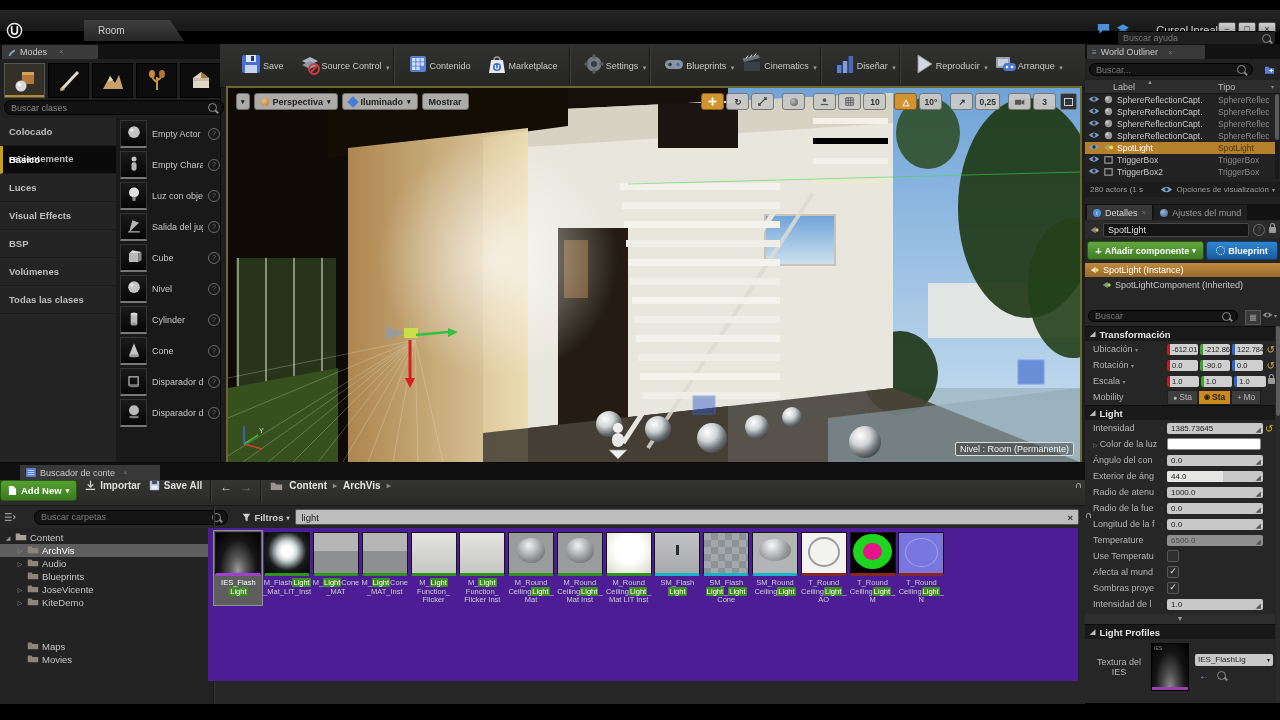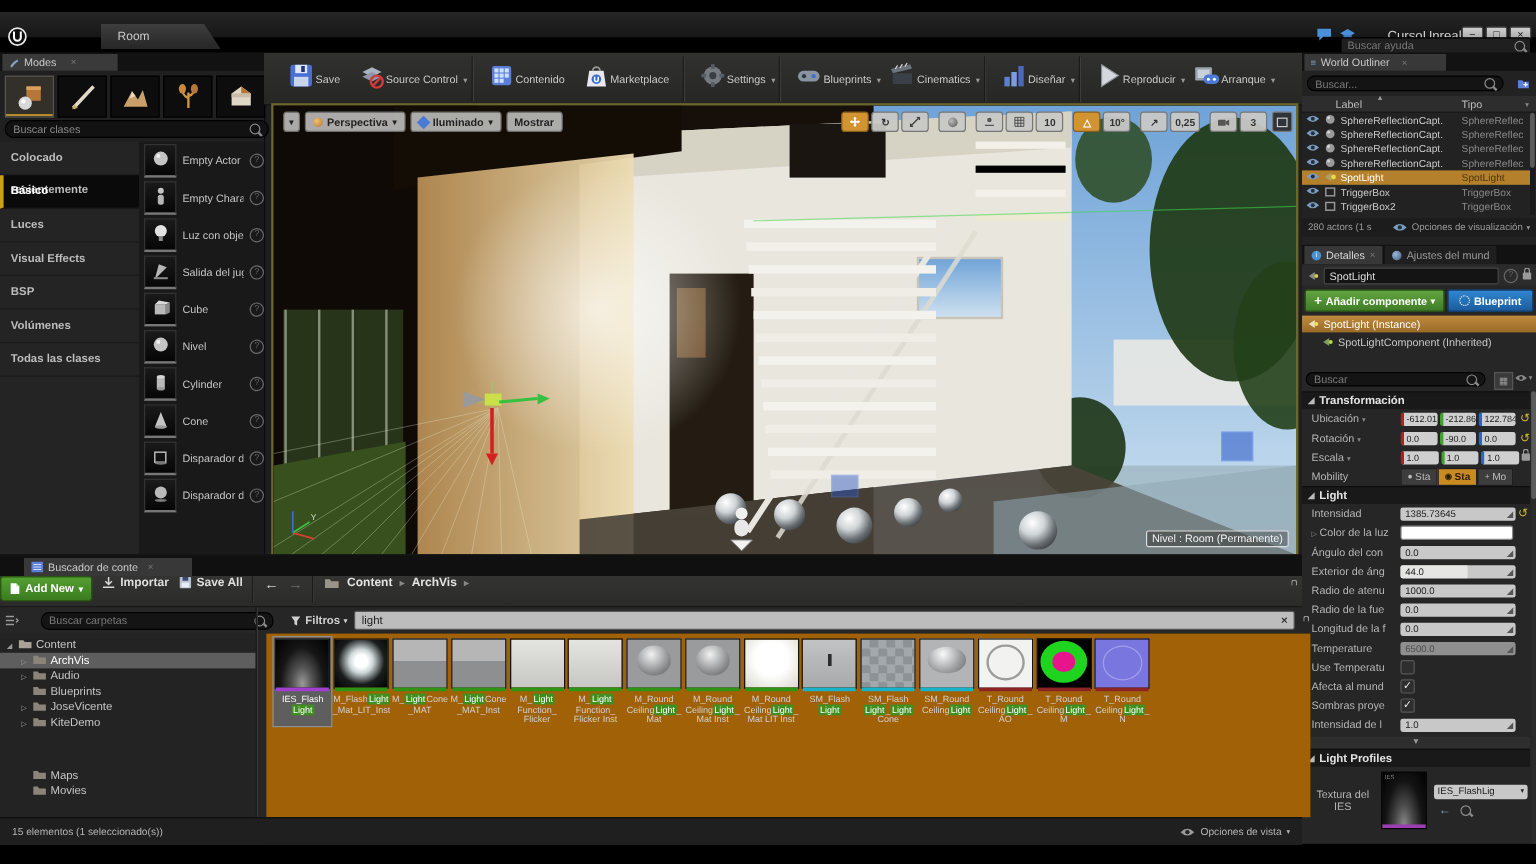--- a/index.html
+++ b/index.html
@@ -150,21 +150,21 @@
   #folder-search{margin-left:18px;width:182px;height:13px;background:#141414;border:1px solid #000;border-radius:7px;
                  font-size:9px;color:#7a7a7a;display:flex;align-items:center;justify-content:space-between;padding:0 6px;}
   #filters{display:flex;align-items:center;gap:3px;font-size:9.5px;font-weight:bold;color:#d0d0d0;margin-left:14px;}
   #cb-search{margin-left:6px;width:778px;height:14px;background:#bdbdbd;border:1px solid #555;border-radius:2px;color:#1e1e1e;
              font-size:9.5px;display:flex;align-items:center;justify-content:space-between;padding:0 5px;}
   #cb-vdiv{left:213px;top:43px;width:1px;height:198px;background:#161616;border-right:1px solid #383838;}
   #folders{left:0;top:65px;width:213px;height:176px;background:#232323;overflow:hidden;padding-top:3px;box-sizing:border-box;}
   .frow{height:13px;display:flex;align-items:center;gap:3px;font-size:9.5px;color:#c6c6c6;white-space:nowrap;}
   .frow.sel{background:#5e5e5e;color:#fff;}
   .farrow{width:8px;font-size:6px;color:#999;text-align:center;flex:none;}
-  #assets{left:222px;top:65px;width:870px;height:153px;background:#a16207;display:flex;flex-wrap:wrap;align-content:flex-start;
+  #assets{left:208px;top:65px;width:870px;height:153px;background:#4c1d95;display:flex;flex-wrap:wrap;align-content:flex-start;
           padding:3px 0 0 6px;box-sizing:border-box;}
   .asset{width:48px;margin:0 0.4px;display:flex;flex-direction:column;align-items:center;}
   .asset.sel{background:#5e5e5e;outline:1px solid #8f8f8f;}
   .athumb{width:44px;height:40px;border:1px solid #141414;position:relative;margin-top:1px;flex:none;}
   .strip{position:absolute;left:0;right:0;bottom:-3px;height:3px;}
   .c-mat{background:#2e9413;}.c-mesh{background:#17b3ca;}.c-tex{background:#8c2424;}.c-ies{background:#a23fd0;}
   .anames{margin-top:5px;text-align:center;font-size:7.5px;line-height:8.5px;color:#cfcfcf;white-space:nowrap;}
   .asset.sel .anames{color:#fff;}
   .hl{background:#3f8e1f;color:#fff;border-radius:1px;padding:0 1px;}
   
@@ -1251,25 +1251,14 @@
           <div class="athumb t-normal">
             <div class="strip c-tex"></div>
           </div>
           <div class="anames">
             <div>T_Round</div>
             <div>Ceiling<span class="hl">Light</span>_</div>
             <div>N</div>
           </div>
         </div>
       </div>
-    <div class="abs" id="cb-footer">
-      <span>15 elementos (1 seleccionado(s))</span>
-      <span style="display:flex;align-items:center;gap:4px;">
-        <svg class="eye" viewBox="0 0 16 10">
-            <path d="M1 5 Q8 -2 15 5 Q8 12 1 5Z" fill="#9a9a9a"></path>
-            <circle cx="8" cy="5" r="2.2" fill="#222"></circle>
-          </svg>
-        <span>Opciones de vista</span>
-          <span style="font-size:6px;">▾</span>
-      </span>
-    </div>
   </div>
 </div>
 
 </body></html>

